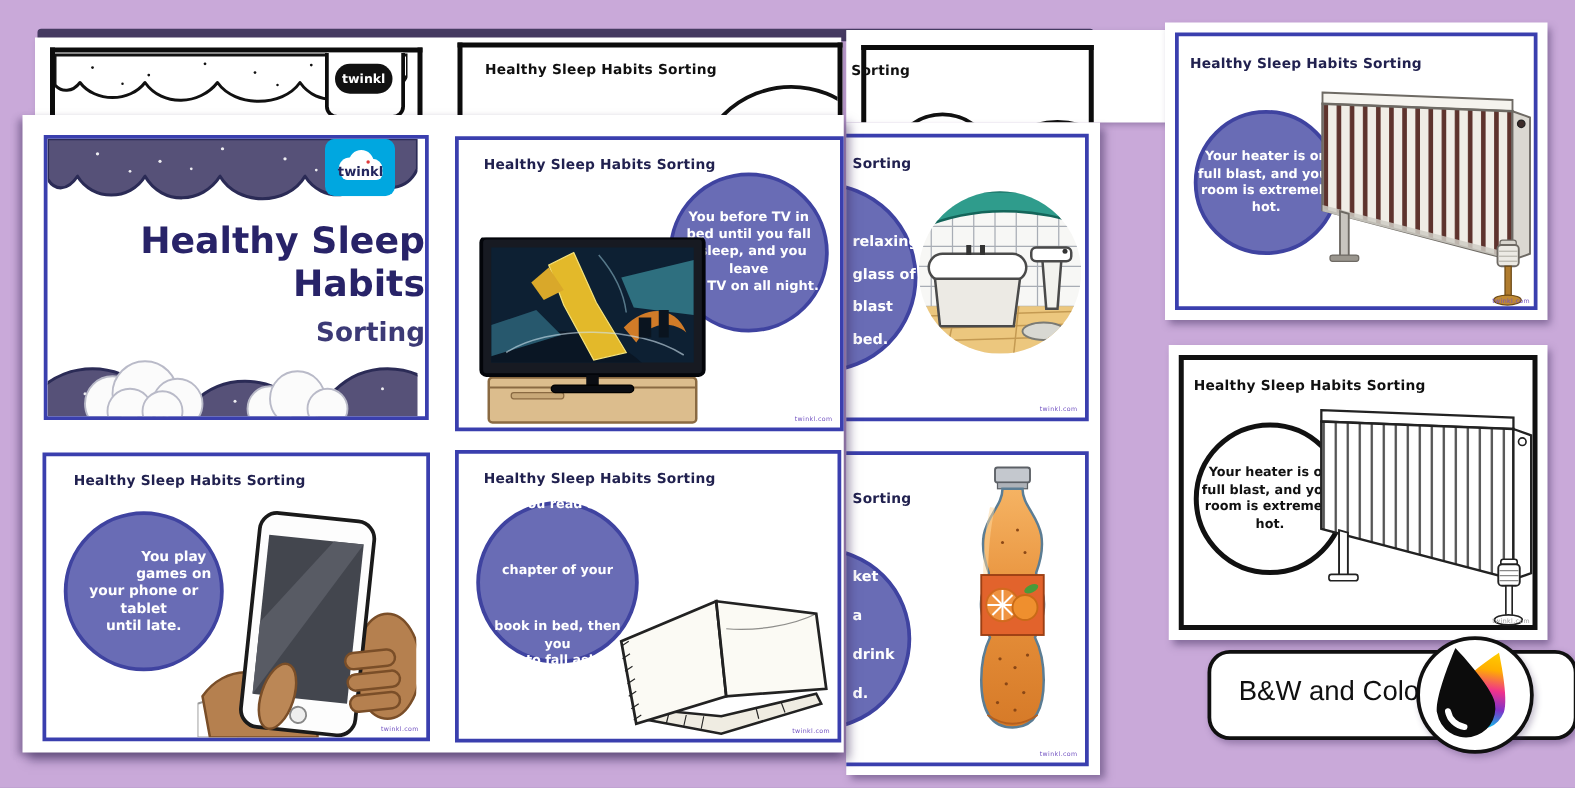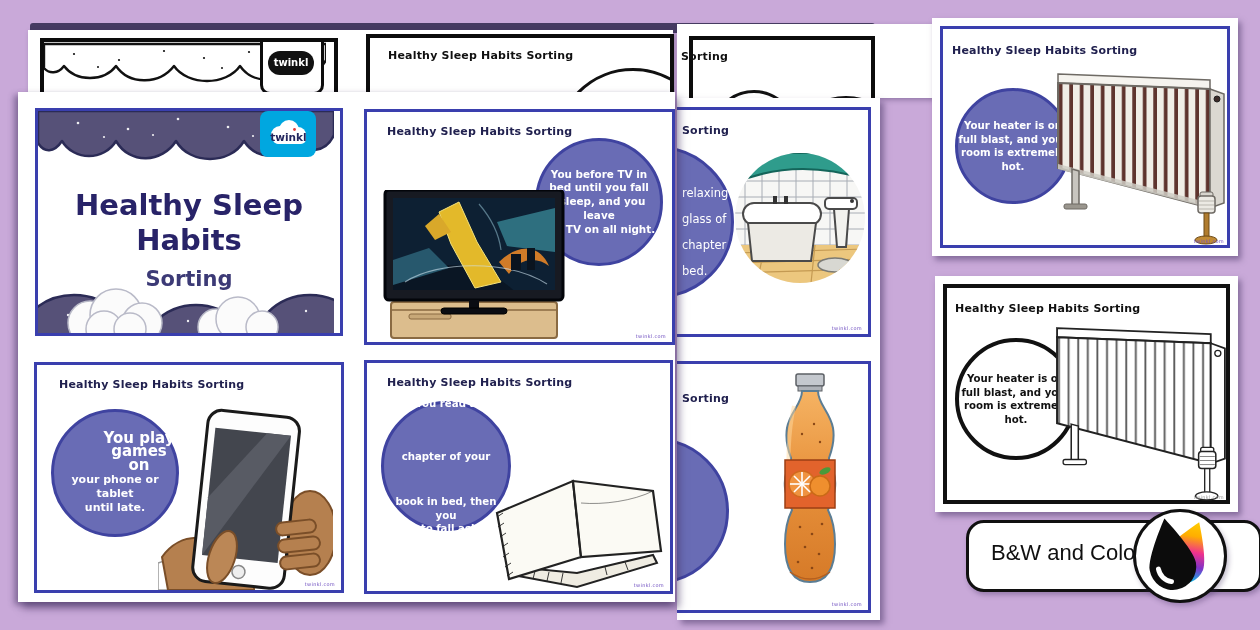--- a/index.html
+++ b/index.html
@@ -7,26 +7,26 @@
          font-family:"DejaVu Sans",sans-serif;}
   .abs{position:absolute;}
   .page{position:absolute;background:#fff;}
   .card{position:absolute;background:#fff;border:3px solid #3a3fae;}
   .hdr{position:absolute;font-size:11px;font-weight:700;color:#21214f;white-space:nowrap;letter-spacing:.2px;}
   .hdr.bw{color:#101010;}
   .bubble{position:absolute;border-radius:50%;background:#696cb5;border:3px solid #3f43a0;
           display:flex;align-items:center;justify-content:center;text-align:center;color:#fff;}
   .bubble .ln{font-weight:700;font-size:10.4px;line-height:13.8px;}
   .bubble.bwb{background:#fff;border:4px solid #111;color:#111;}
-  .frag{position:absolute;color:#fff;font-weight:400;font-size:11.5px;line-height:26px;white-space:nowrap;}
+  .frag{position:absolute;color:#fff;font-weight:700;font-size:11.5px;line-height:26px;white-space:nowrap;}
   .wm{position:absolute;right:6px;bottom:3px;font-size:5px;color:#7050c0;letter-spacing:.3px;}
   .wm.gray{color:#999;}
   .t1{font-size:29px;font-weight:800;color:#282368;line-height:35px;}
   .t2{font-size:21px;font-weight:600;color:#3c3a76;margin-top:9px;}
-  .title-text{position:absolute;top:77px;left:0;right:0;text-align:center;}
+  .title-text{position:absolute;top:64px;left:0;right:0;text-align:right;}
   .bwcard{position:absolute;background:#fff;border:4px solid #0c0c0c;border-bottom:none;overflow:hidden;}
   .bwarc{position:absolute;border:3px solid #111;border-radius:50%;background:#fff;}
   .badge{position:absolute;left:966px;top:520px;width:290px;height:66px;background:#fff;
          border:3px solid #101010;border-radius:18px;box-shadow:2px 3px 5px rgba(62,44,92,.35);z-index:5;}
   .badge span{display:block;line-height:60px;padding-left:22px;font-family:"Liberation Sans",sans-serif;
          font-size:22px;color:#101010;}
   .badge-icon{position:absolute;left:1133px;top:509px;width:88px;height:88px;border-radius:50%;
          background:#fff;border:3px solid #101010;z-index:6;box-shadow:2px 3px 5px rgba(62,44,92,.3);}
   .round-illo{position:absolute;border-radius:50%;overflow:hidden;}
   .mini-inner{position:absolute;inset:8px;border:3px solid #3a3fae;}
@@ -74,21 +74,21 @@
   </section>
 
   <section class="page" style="left:677px;top:98px;width:203px;height:522px;overflow:hidden;z-index:3;box-shadow:4px 4px 6px rgba(62,44,92,.5);">
 
     <article class="card" style="left:-320px;top:9px;width:508px;height:224px;">
       <span class="hdr" style="left:322px;top:14px;">Sorting</span>
       <div class="bubble" style="left:222px;top:36px;width:146px;height:146px;"></div>
       <div class="frag" style="left:322px;top:70px;">
         <div>relaxing</div>
         <div>glass of</div>
-        <div>chapter</div>
+        <div>blast</div>
         <div>bed.</div>
       </div>
       <div class="round-illo" style="left:375px;top:43px;width:130px;height:130px;">
         <svg width="130" height="130" viewBox="0 0 130 130">
           <rect width="130" height="130" fill="#f7f7f5"></rect>
           <g stroke="#a8adb5" stroke-width="1">
             <line x1="10" y1="10" x2="10" y2="92"></line>
               <line x1="27" y1="10" x2="27" y2="92"></line>
               <line x1="44" y1="10" x2="44" y2="92"></line>
             <line x1="61" y1="10" x2="61" y2="92"></line>
@@ -119,20 +119,26 @@
           <path d="M99,56 L114,56 L111,94 L102,94 Z" fill="#f2f2ee" stroke="#4a4a4a" stroke-width="2"></path>
           <circle cx="117" cy="48" r="2" fill="#333"></circle>
         </svg>
       </div>
       <span class="wm">twinkl.com</span>
     </article>
 
     <article class="card" style="left:-320px;top:263px;width:508px;height:246px;">
       <span class="hdr" style="left:322px;top:28px;">Sorting</span>
       <div class="bubble" style="left:223px;top:74px;width:140px;height:140px;"></div>
+      <div class="frag" style="left:322px;top:82px;line-height:31px;">
+        <div>ket</div>
+        <div>a</div>
+        <div>drink</div>
+        <div>d.</div>
+      </div>
       <svg width="76" height="222" viewBox="0 0 76 222" style="position:absolute;left:412px;top:8px;">
         <defs>
           <linearGradient id="og" x1="0" y1="0" x2="0" y2="1">
             <stop offset="0" stop-color="#f5b363"></stop>
               <stop offset=".45" stop-color="#e8923c"></stop>
               <stop offset="1" stop-color="#d67a28"></stop>
           </linearGradient>
         </defs>
         <rect x="24" y="2" width="28" height="12" rx="2" fill="#c4c8ce" stroke="#5c6066" stroke-width="1.5"></rect>
         <rect x="26" y="14" width="24" height="5" fill="#aeb2b8" stroke="#5c6066" stroke-width="1"></rect>
@@ -261,21 +267,21 @@
         <rect x="90" y="110" width="10" height="9" fill="#0a0c12"></rect>
         <rect x="62" y="118" width="66" height="6" rx="3" fill="#0a0c12" stroke="#000" stroke-width="1"></rect>
       </svg>
       <span class="wm">twinkl.com</span>
     </article>
 
     <article class="card" style="left:16px;top:270px;width:304px;height:225px;overflow:hidden;">
       <span class="hdr" style="left:22px;top:13px;">Healthy Sleep Habits Sorting</span>
       <div class="bubble" style="left:14px;top:44px;width:122px;height:122px;">
         <div>
-          <div class="ln" style="font-size:15px;margin-left:48px;">You play games on</div>
+          <div class="ln" style="font-size:11px;margin-left:48px;">You play games on</div>
           <div class="ln" style="font-size:11px;">your phone or tablet</div>
           <div class="ln" style="font-size:11px;">until late.</div>
         </div>
       </div>
       <svg width="175" height="185" viewBox="0 0 175 185" style="position:absolute;right:8px;bottom:0;">
         <polygon points="0,158 24,150 32,185 0,185" fill="#fff" stroke="#9a9a9a" stroke-width="1.5"></polygon>
         <path d="M4,152 C22,126 56,128 68,148 C78,138 94,142 96,158 L96,185 H10 Z" fill="#b5804f" stroke="#7a4e28" stroke-width="2"></path>
         <ellipse cx="152" cy="128" rx="26" ry="42" fill="#b5804f" stroke="#7a4e28" stroke-width="2"></ellipse>
         <g transform="rotate(6 85 95)">
           <rect x="42" y="8" width="92" height="172" rx="14" fill="#fdfdfd" stroke="#1a1a1a" stroke-width="3"></rect>

